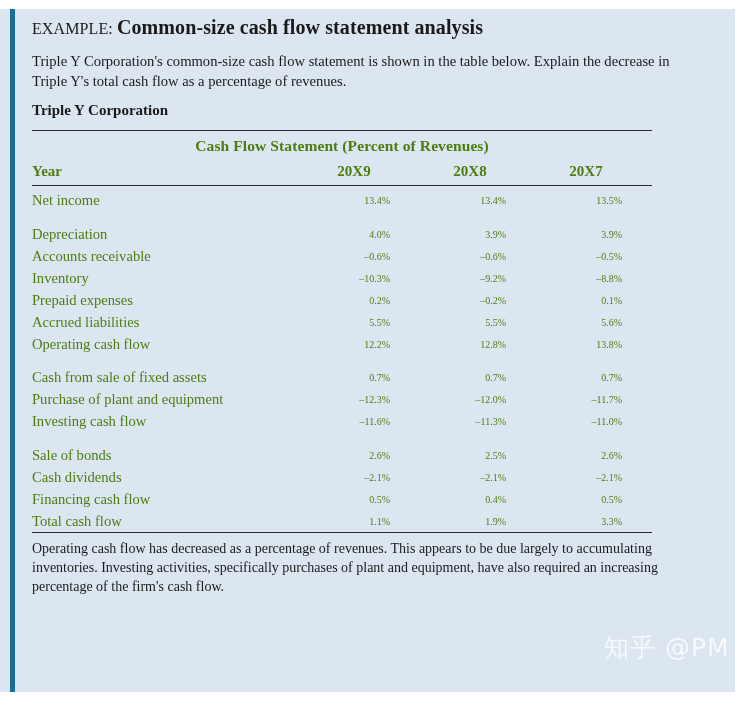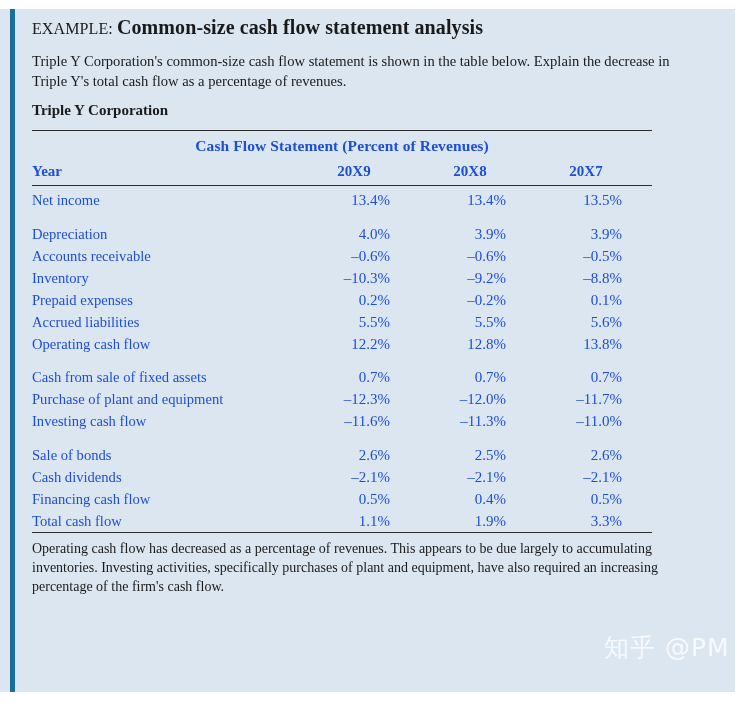--- a/index.html
+++ b/index.html
@@ -81,21 +81,21 @@
 
   
   #table-wrap {
     margin-top: 11px;
     width: 620px;
   }
   table.cfs {
     border-collapse: collapse;
     width: 620px;
     table-layout: fixed;
-    color: #1d4ed8;
+    color: #4d7c0f;
   }
   table.cfs col.c-label { width: 272px; }
   table.cfs col.c-num   { width: 116px; }
 
   .rule-top   { border-top: 1.6px solid #2b2b2b; }
   .rule-mid   { border-bottom: 1.2px solid #2b2b2b; }
   .rule-bot   { border-bottom: 1.6px solid #2b2b2b; }
 
   td.title-cell {
     text-align: center;
@@ -114,21 +114,21 @@
 
   td.lbl {
     text-align: left;
     font-size: 14.6px;
     padding: 2.5px 0 2.5px 0;
     white-space: nowrap;
     margin-left: 28px;
   }
   td.val {
     text-align: right;
-    font-size: 15px;
+    font-size: 10px;
     padding: 2.5px 30px 2.5px 0;
     white-space: nowrap;
   }
   tr.gap-before td { padding-top: 14px; }
   tr.first-row td  { padding-top: 6px; }
 
   
   .answer-label {
     font-size: 14.6px;
     font-weight: bold;

